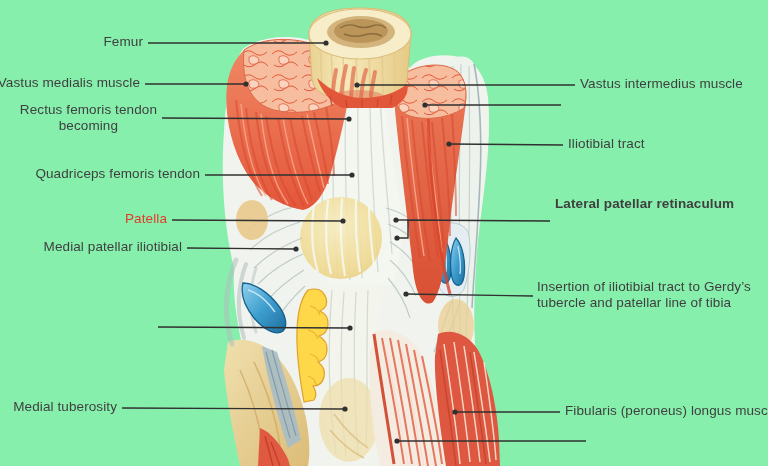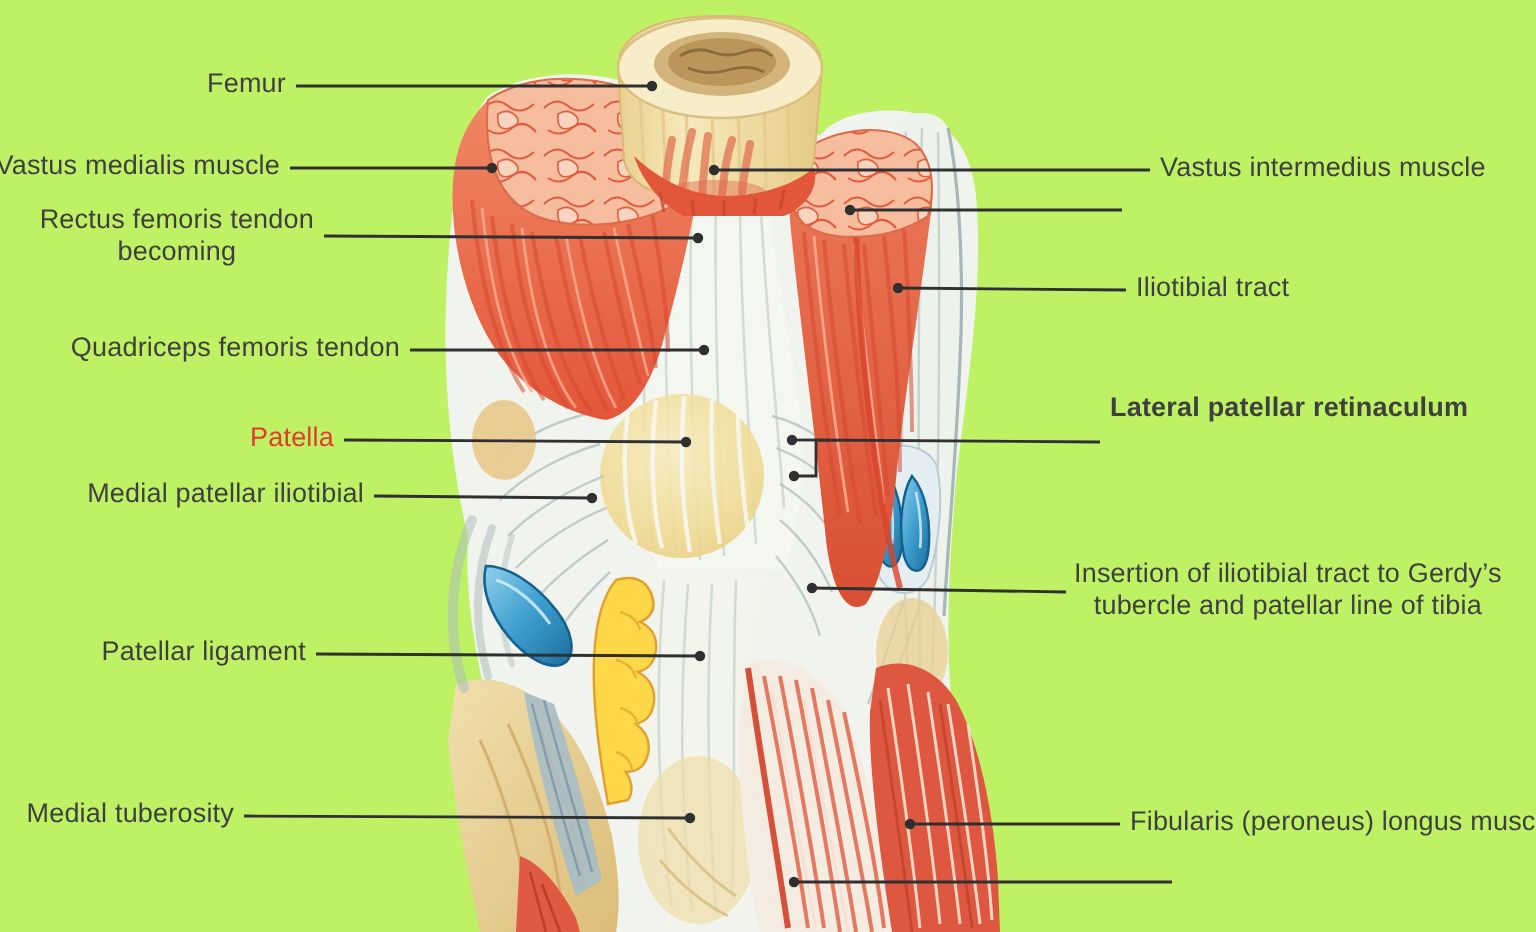--- a/index.html
+++ b/index.html
@@ -1,17 +1,17 @@
 <!DOCTYPE html>
 <html><head>
 <meta charset="utf-8">
 <style>
   html,body{margin:0;padding:0;background:#fff;}
   #stage{
-    position:relative;width:768px;height:466px;background:#bef264;
+    position:relative;width:768px;height:466px;background:#86efac;
     font-family:"Liberation Sans", sans-serif;overflow:hidden;
   }
   #art{position:absolute;left:0;top:0;}
   .lbl{
     position:absolute;font-size:13.5px;line-height:16px;color:#3f3f3f;
     white-space:nowrap;letter-spacing:.1px;
   }
   .lbl.left{text-align:right;}
   .lbl.right{text-align:left;}
   .lbl.red{color:#e13b2e;}
@@ -232,25 +232,24 @@
 
 <div class="lbl left" style="right:625px;top:34px;">Femur</div>
 <div class="lbl left" style="right:628px;top:75px;">Vastus medialis muscle</div>
 <div class="lbl left center" style="right:611px;top:102px;">
   <div>Rectus femoris tendon</div>
   <div>becoming</div>
 </div>
 <div class="lbl left" style="right:568px;top:166px;">Quadriceps femoris tendon</div>
 <div class="lbl left red" style="right:601px;top:211px;">Patella</div>
 <div class="lbl left" style="right:586px;top:239px;">Medial patellar iliotibial</div>
-<div class="lbl left" style="right:615px;top:318px;">Patellar ligament</div>
 <div class="lbl left" style="right:651px;top:399px;">Medial tuberosity</div>
 
 <div class="lbl right" style="left:580px;top:76px;">Vastus intermedius muscle</div>
 <div class="lbl right" style="left:568px;top:136px;">Iliotibial tract</div>
 <div class="lbl right" style="left:555px;top:196px;font-weight:bold;">Lateral patellar retinaculum</div>
-<div class="lbl right" style="left:537px;top:279px;text-align:center;">
+<div class="lbl right" style="left:537px;top:279px;">
   <div>Insertion of iliotibial tract to Gerdy’s</div>
   <div>tubercle and patellar line of tibia</div>
 </div>
 <div class="lbl right" style="left:565px;top:403px;">Fibularis (peroneus) longus muscle</div>
 
 </div>
 
 </body></html>

